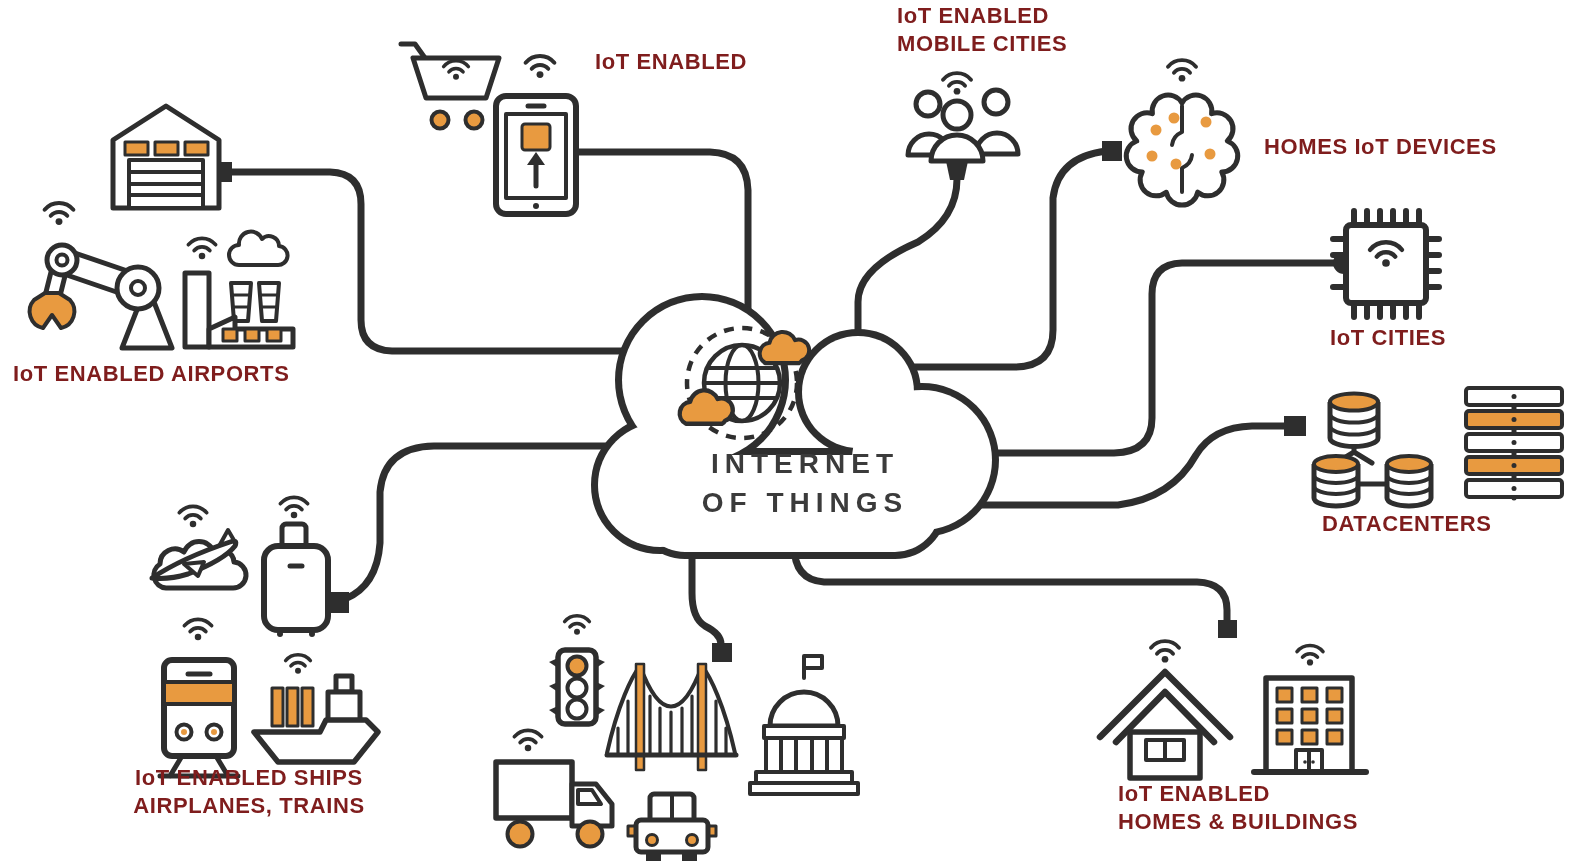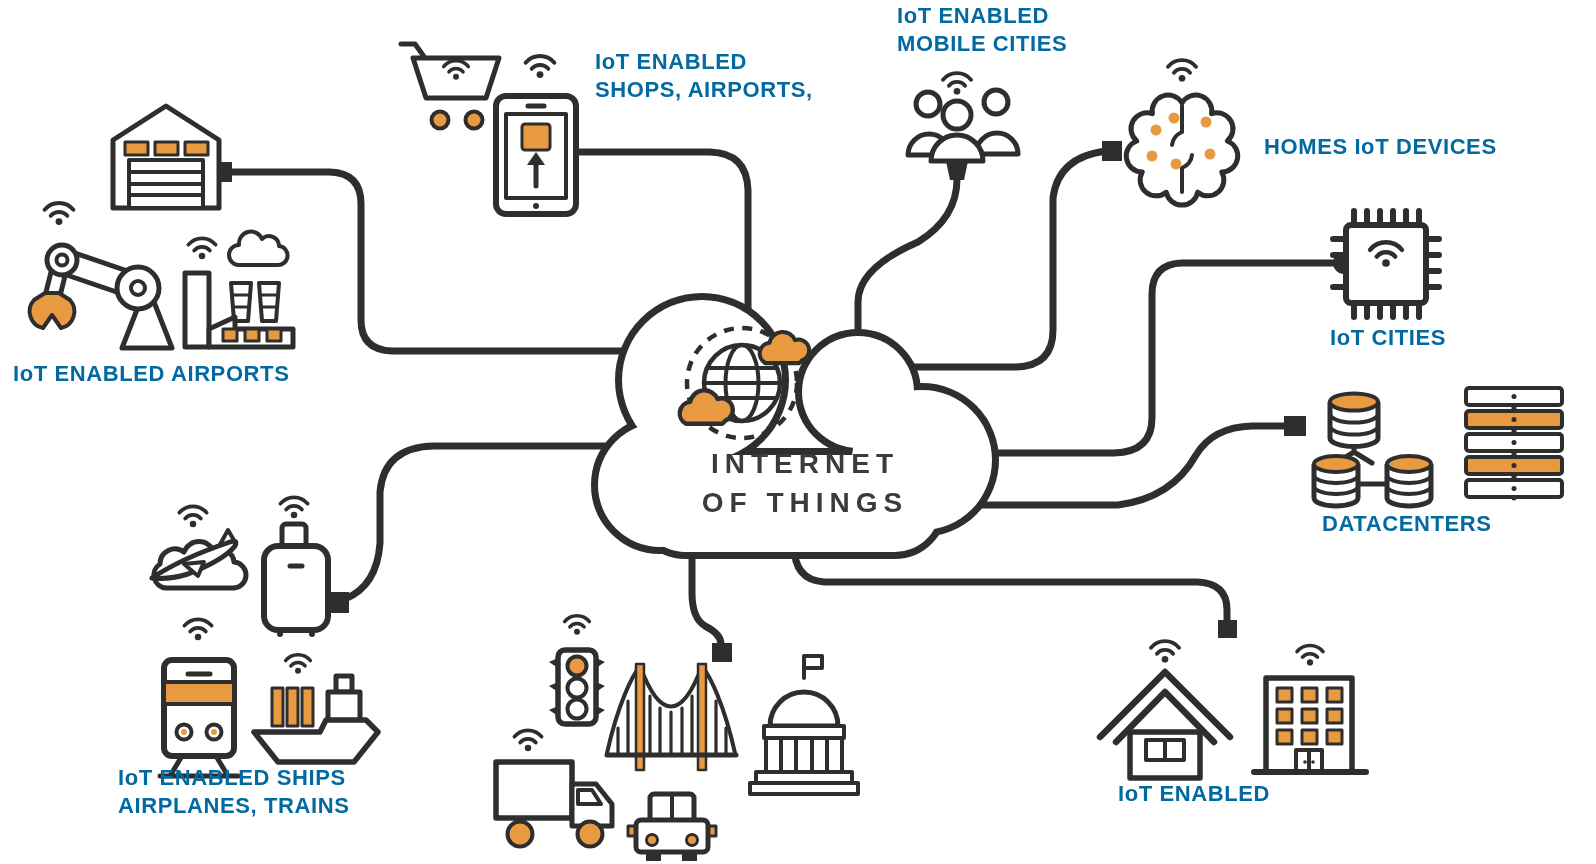--- a/index.html
+++ b/index.html
@@ -17,23 +17,23 @@
   .fo3{fill:#e89a40;stroke:#2e2e2e;stroke-width:3;stroke-linejoin:round;}
   .oo {fill:#e89a40;stroke:none;}
   .fd {fill:#2e2e2e;stroke:none;}
   .wf1{fill:none;stroke:#2e2e2e;stroke-width:5.5;stroke-linecap:round;}
   .wire{fill:none;stroke:#2e2e2e;stroke-width:7;stroke-linecap:round;stroke-linejoin:round;}
   .cloudStroke{fill:none;stroke:#2e2e2e;stroke-width:14;}
   .cloudFill{fill:#fff;stroke:none;}
   .dash{fill:none;stroke:#2e2e2e;stroke-width:4.5;stroke-dasharray:10 8.5;}
   .cloudText{font-family:"Liberation Sans",sans-serif;font-weight:700;font-size:28px;
              letter-spacing:6px;fill:#3b3b3b;text-anchor:middle;}
-  .lbl{position:absolute;font-weight:700;color:#0369a1;font-size:22px;
+  .lbl{position:absolute;font-weight:700;color:#7f1d1d;font-size:22px;
        letter-spacing:.6px;line-height:28px;white-space:nowrap;}
-  .lbl.center{text-align:left;}
+  .lbl.center{text-align:center;}
 </style>
 </head>
 <body>
 
 <div id="stage">
 
   <svg width="0" height="0" class="abs" aria-hidden="true">
     <defs>
       <g id="wifi">
         <path class="wf1" d="M-20,1 A26,26 0 0 1 20,1"></path>
@@ -150,21 +150,20 @@
     <rect class="ln4" x="16" y="66" width="60" height="84"></rect>
     <path class="ln" d="M38,58 H54"></path>
     <rect class="fo3" x="32" y="76" width="28" height="26" rx="3"></rect>
     <path class="ln" d="M46,138 V114"></path>
     <polygon class="fd" points="46,104 37,117 55,117"></polygon>
     <circle class="fd" cx="46" cy="158" r="3"></circle>
   </svg>
 
   <div class="lbl" style="left:595px;top:48px">
     <div>IoT ENABLED</div>
-    <div>SHOPS, AIRPORTS,</div>
   </div>
 
   <svg class="abs" style="left:900px;top:58px" width="125" height="130" viewBox="0 0 125 130">
     <use href="#wifi" transform="translate(57,21) scale(0.7)"></use>
     <circle class="fw" cx="28" cy="46" r="12"></circle>
     <circle class="fw" cx="96" cy="44" r="12"></circle>
     <path class="fw" d="M8,97 A21,21 0 0 1 50,97 Z"></path>
     <path class="fw" d="M76,96 A21,21 0 0 1 118,96 Z"></path>
     <circle class="fw" cx="57" cy="57" r="14"></circle>
     <path class="fw" d="M31,103 A26,26 0 0 1 83,103 Z"></path>
@@ -261,20 +260,21 @@
     <rect class="fo3" x="77" y="90" width="15" height="14"></rect>
     <rect class="fw4" x="46" y="110" width="26" height="22"></rect>
     <path class="ln4" d="M59,110 V132"></path>
     <circle class="fd" cx="55" cy="122" r="1.8"></circle>
       <circle class="fd" cx="63" cy="122" r="1.8"></circle>
     <path class="ln" style="stroke-width:6" d="M4,132 H116"></path>
   </svg>
 
   <div class="lbl" style="left:1118px;top:780px">
     <div>IoT ENABLED</div>
+    <div>HOMES &amp; BUILDINGS</div>
   </div>
 
   <svg class="abs" style="left:544px;top:608px" width="66" height="122" viewBox="0 0 66 122">
     <use href="#wifi" transform="translate(33,13) scale(0.62)"></use>
     <polygon class="fd" points="14,50 5,54 14,60"></polygon>
       <polygon class="fd" points="14,74 5,78 14,84"></polygon>
     <polygon class="fd" points="14,98 5,102 14,108"></polygon>
     <polygon class="fd" points="52,50 61,54 52,60"></polygon>
       <polygon class="fd" points="52,74 61,78 52,84"></polygon>
     <polygon class="fd" points="52,98 61,102 52,108"></polygon>

